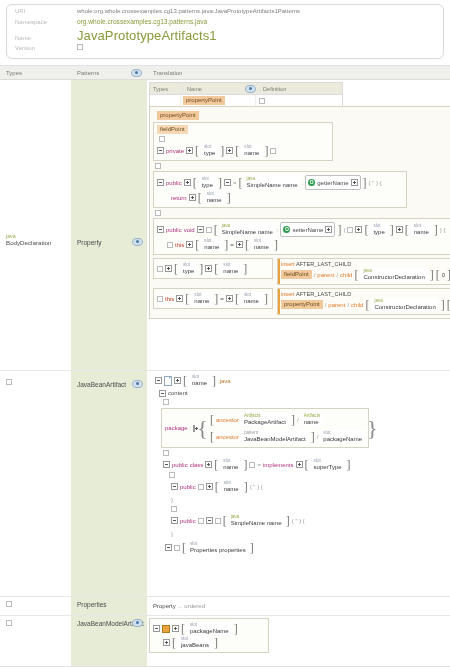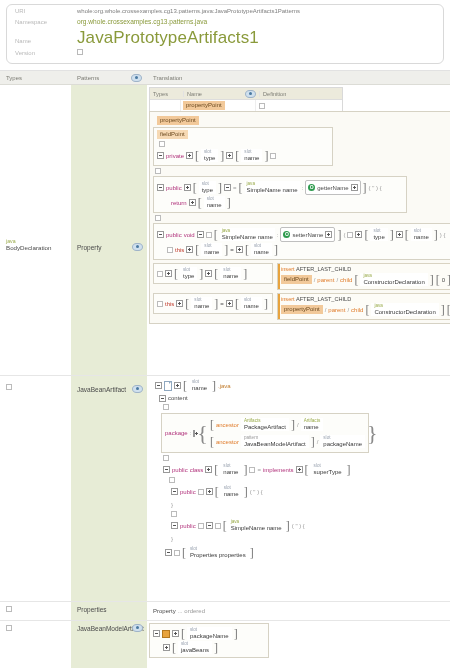--- a/index.html
+++ b/index.html
@@ -10,21 +10,21 @@
   }
   
   .hdr{
     margin:4px 6px 0 6px;border:1px solid #d9d9d9;border-radius:6px;
     background:#fff;padding:3px 4px 4px 4px;
   }
   .hrow{display:flex;align-items:baseline;min-height:9px;margin-bottom:1px;}
   .hlab{width:62px;flex:0 0 62px;color:#b9b9b9;font-size:6px;padding-left:4px;}
   .hval{color:#7f7f7f;font-size:6px;}
   .hval.ns{color:#8a9a3b;font-size:6.6px;}
-  .hval.nm{color:#8a9a3b;font-size:17px;letter-spacing:.1px;}
+  .hval.nm{color:#8a9a3b;font-size:13px;letter-spacing:.1px;}
   .tinybox{display:inline-block;width:4px;height:4px;border:1px solid #b9b9b9;background:#fff;}
 
   
   .tbl{margin-top:6px;border-top:1px solid #e2e2e2;}
   .thead{display:flex;background:#efefeb;border-bottom:1px solid #dcdcd6;height:13px;align-items:center;}
   .th{font-size:6px;color:#7c7c74;padding-left:6px;}
   .th.types{width:65px;flex:0 0 65px;}
   .th.patterns{width:70px;flex:0 0 70px;position:relative;}
   .th.trans{flex:1;}
   .eye{position:absolute;right:5px;top:50%;transform:translateY(-50%);}

